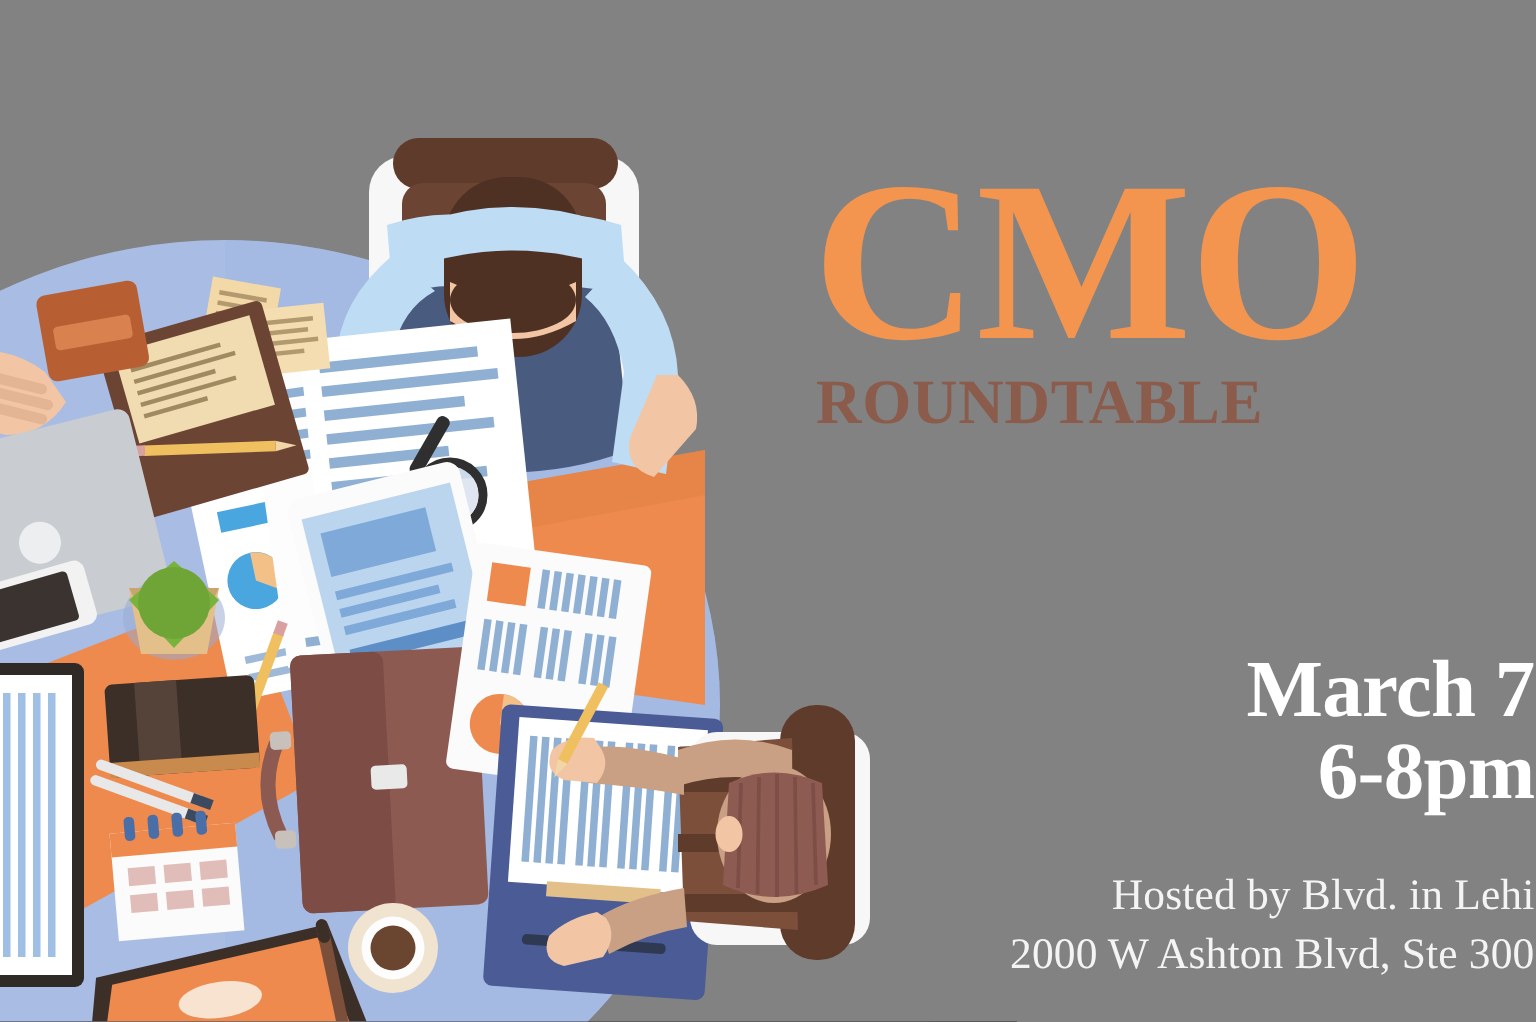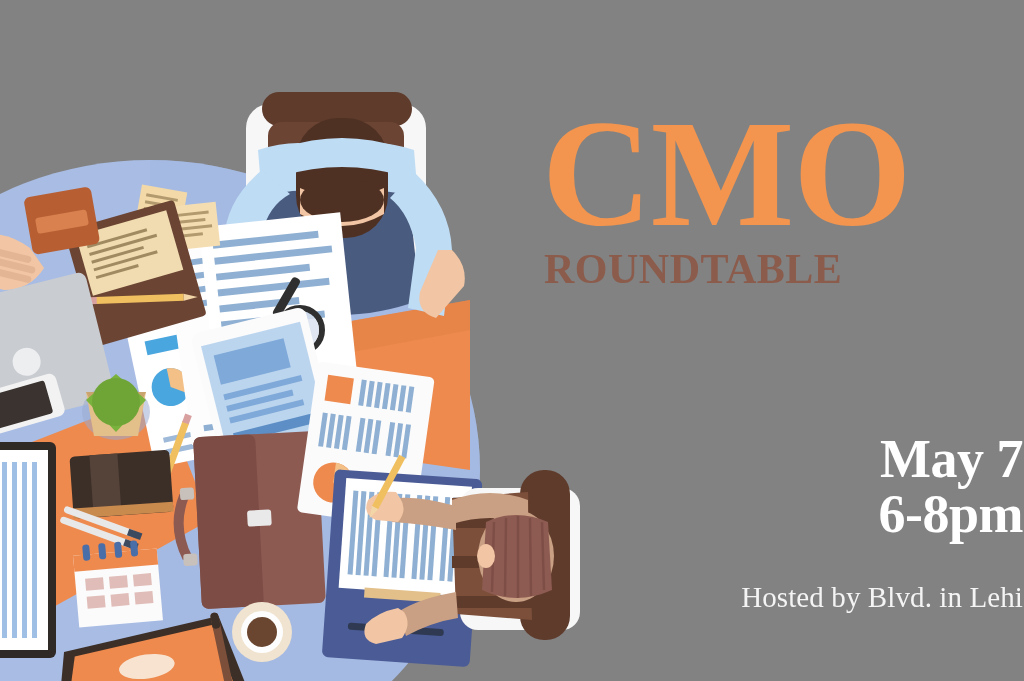--- a/index.html
+++ b/index.html
@@ -486,21 +486,22 @@
       </g>
     </svg>
   </div>
 
   <div id="headline-block">
     <span class="cmo">CMO</span>
     <span class="roundtable">ROUNDTABLE</span>
   </div>
 
   <div id="event-block">
-    <span class="date-line">May 7</span>
+    <span class="date-line">March 7</span>
     <span class="time-line">6-8pm</span>
   </div>
 
   <div id="venue-block">
     <span class="venue-line">Hosted by Blvd. in Lehi</span>
+    <span class="venue-line">2000 W Ashton Blvd, Ste 300</span>
   </div>
 
 </div>
 
 </body></html>

